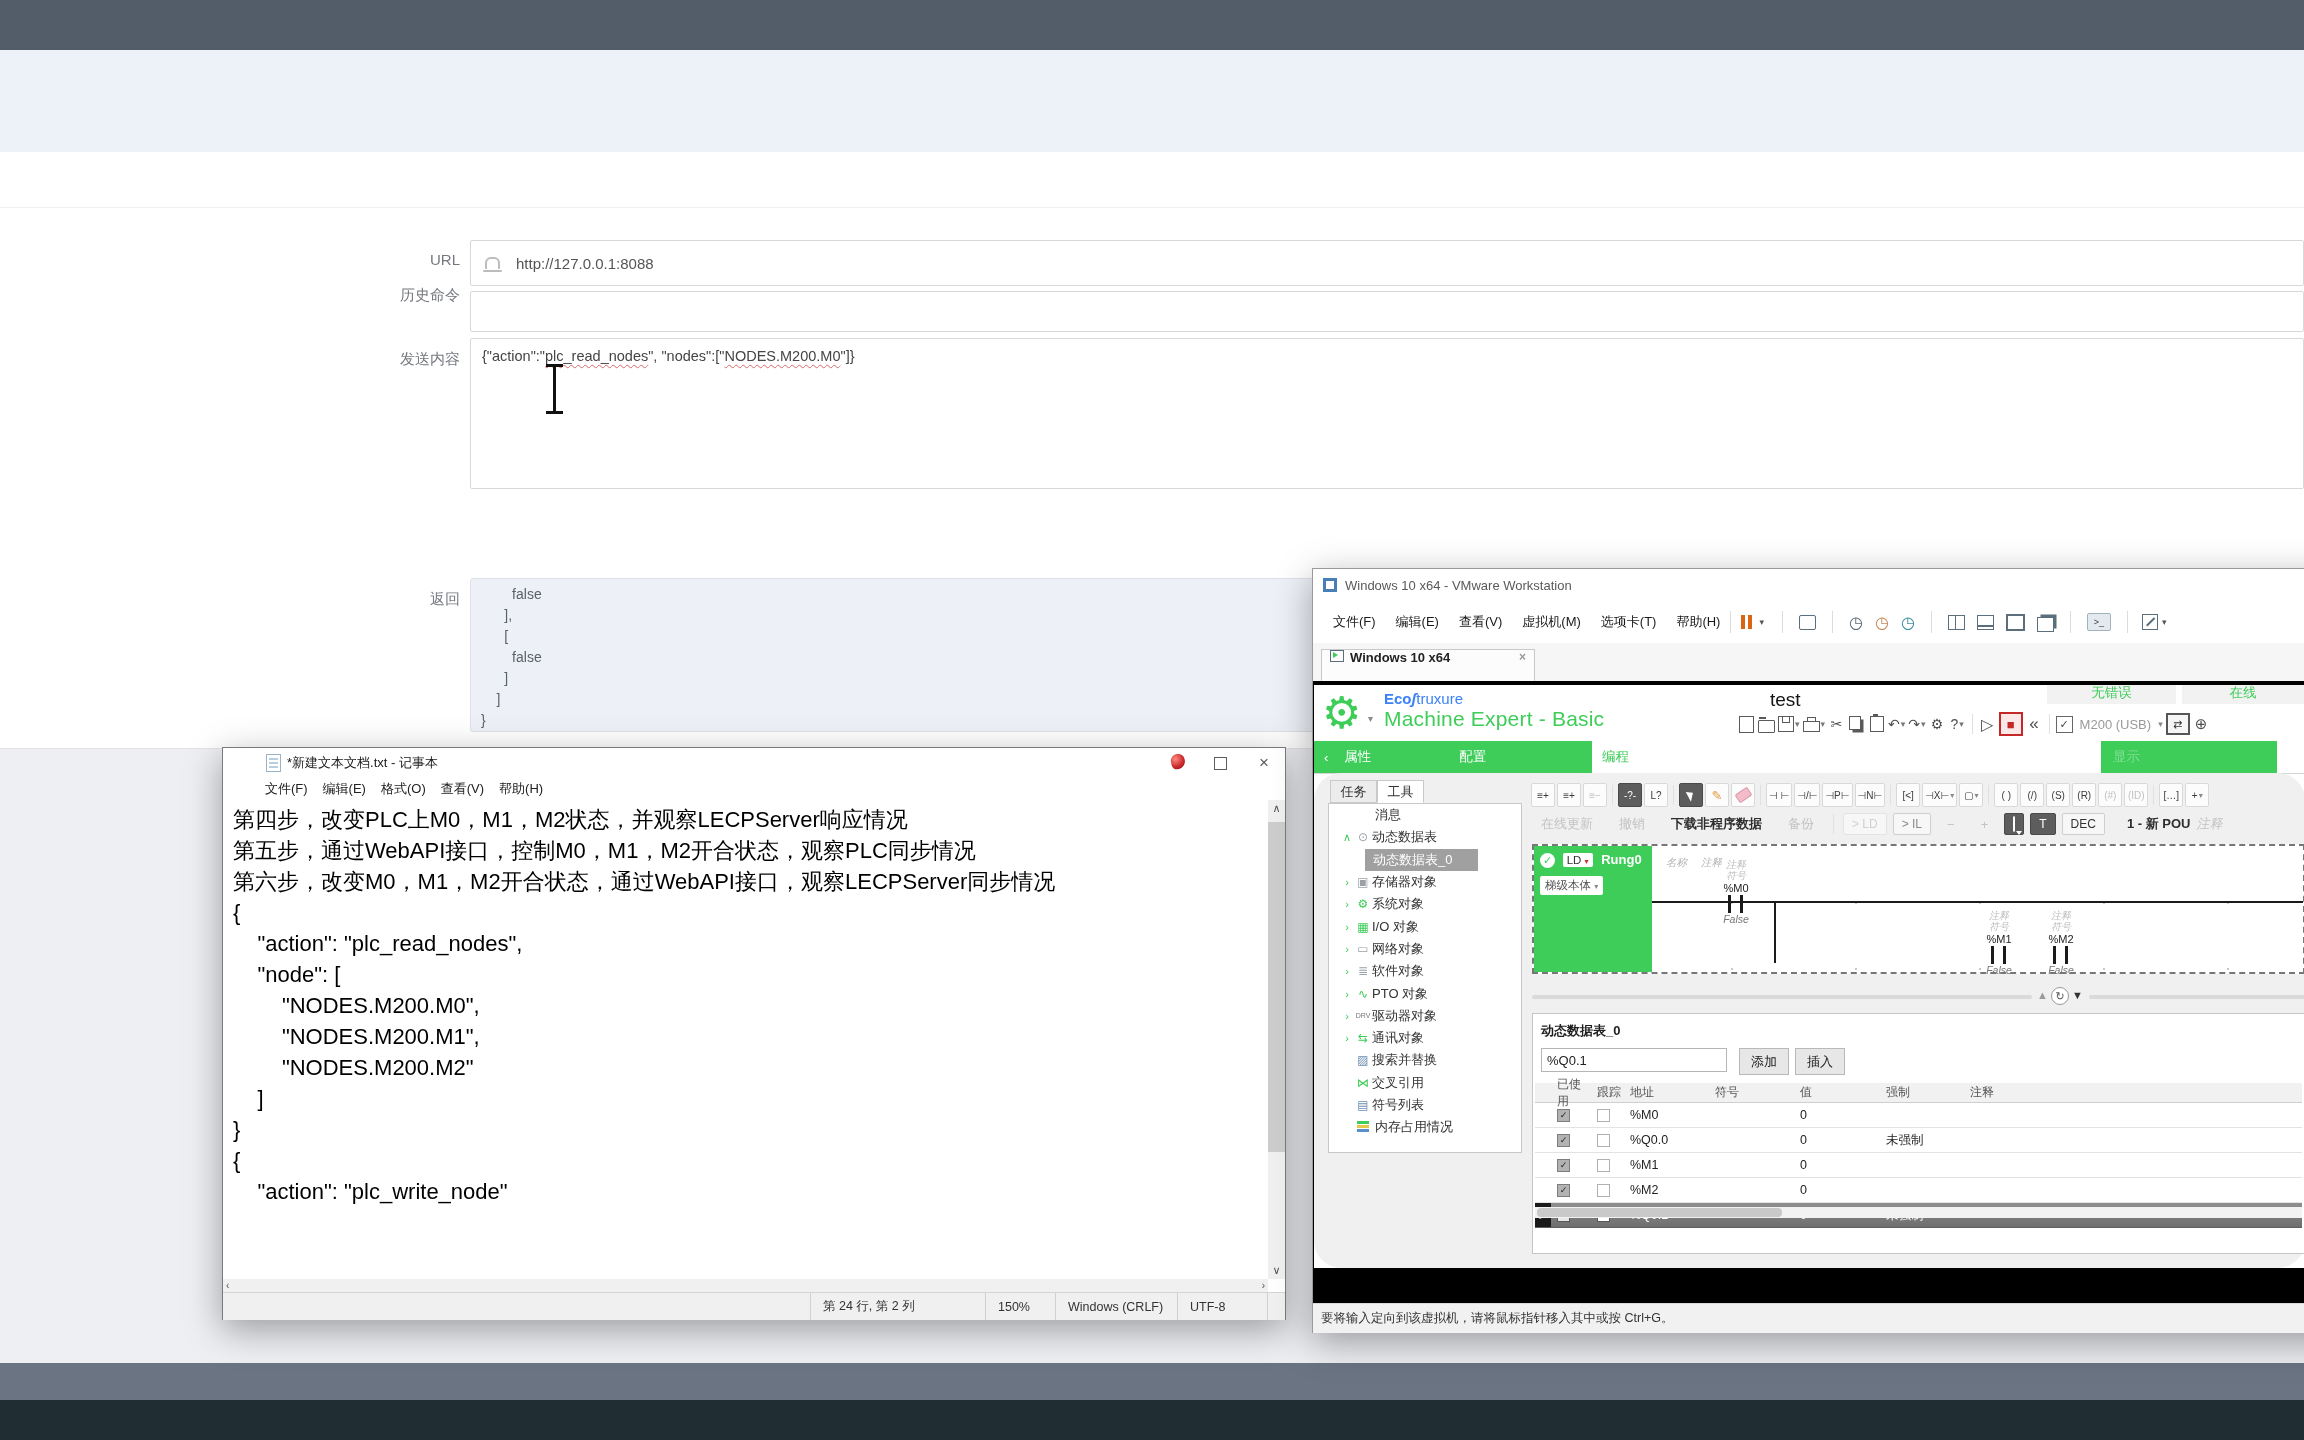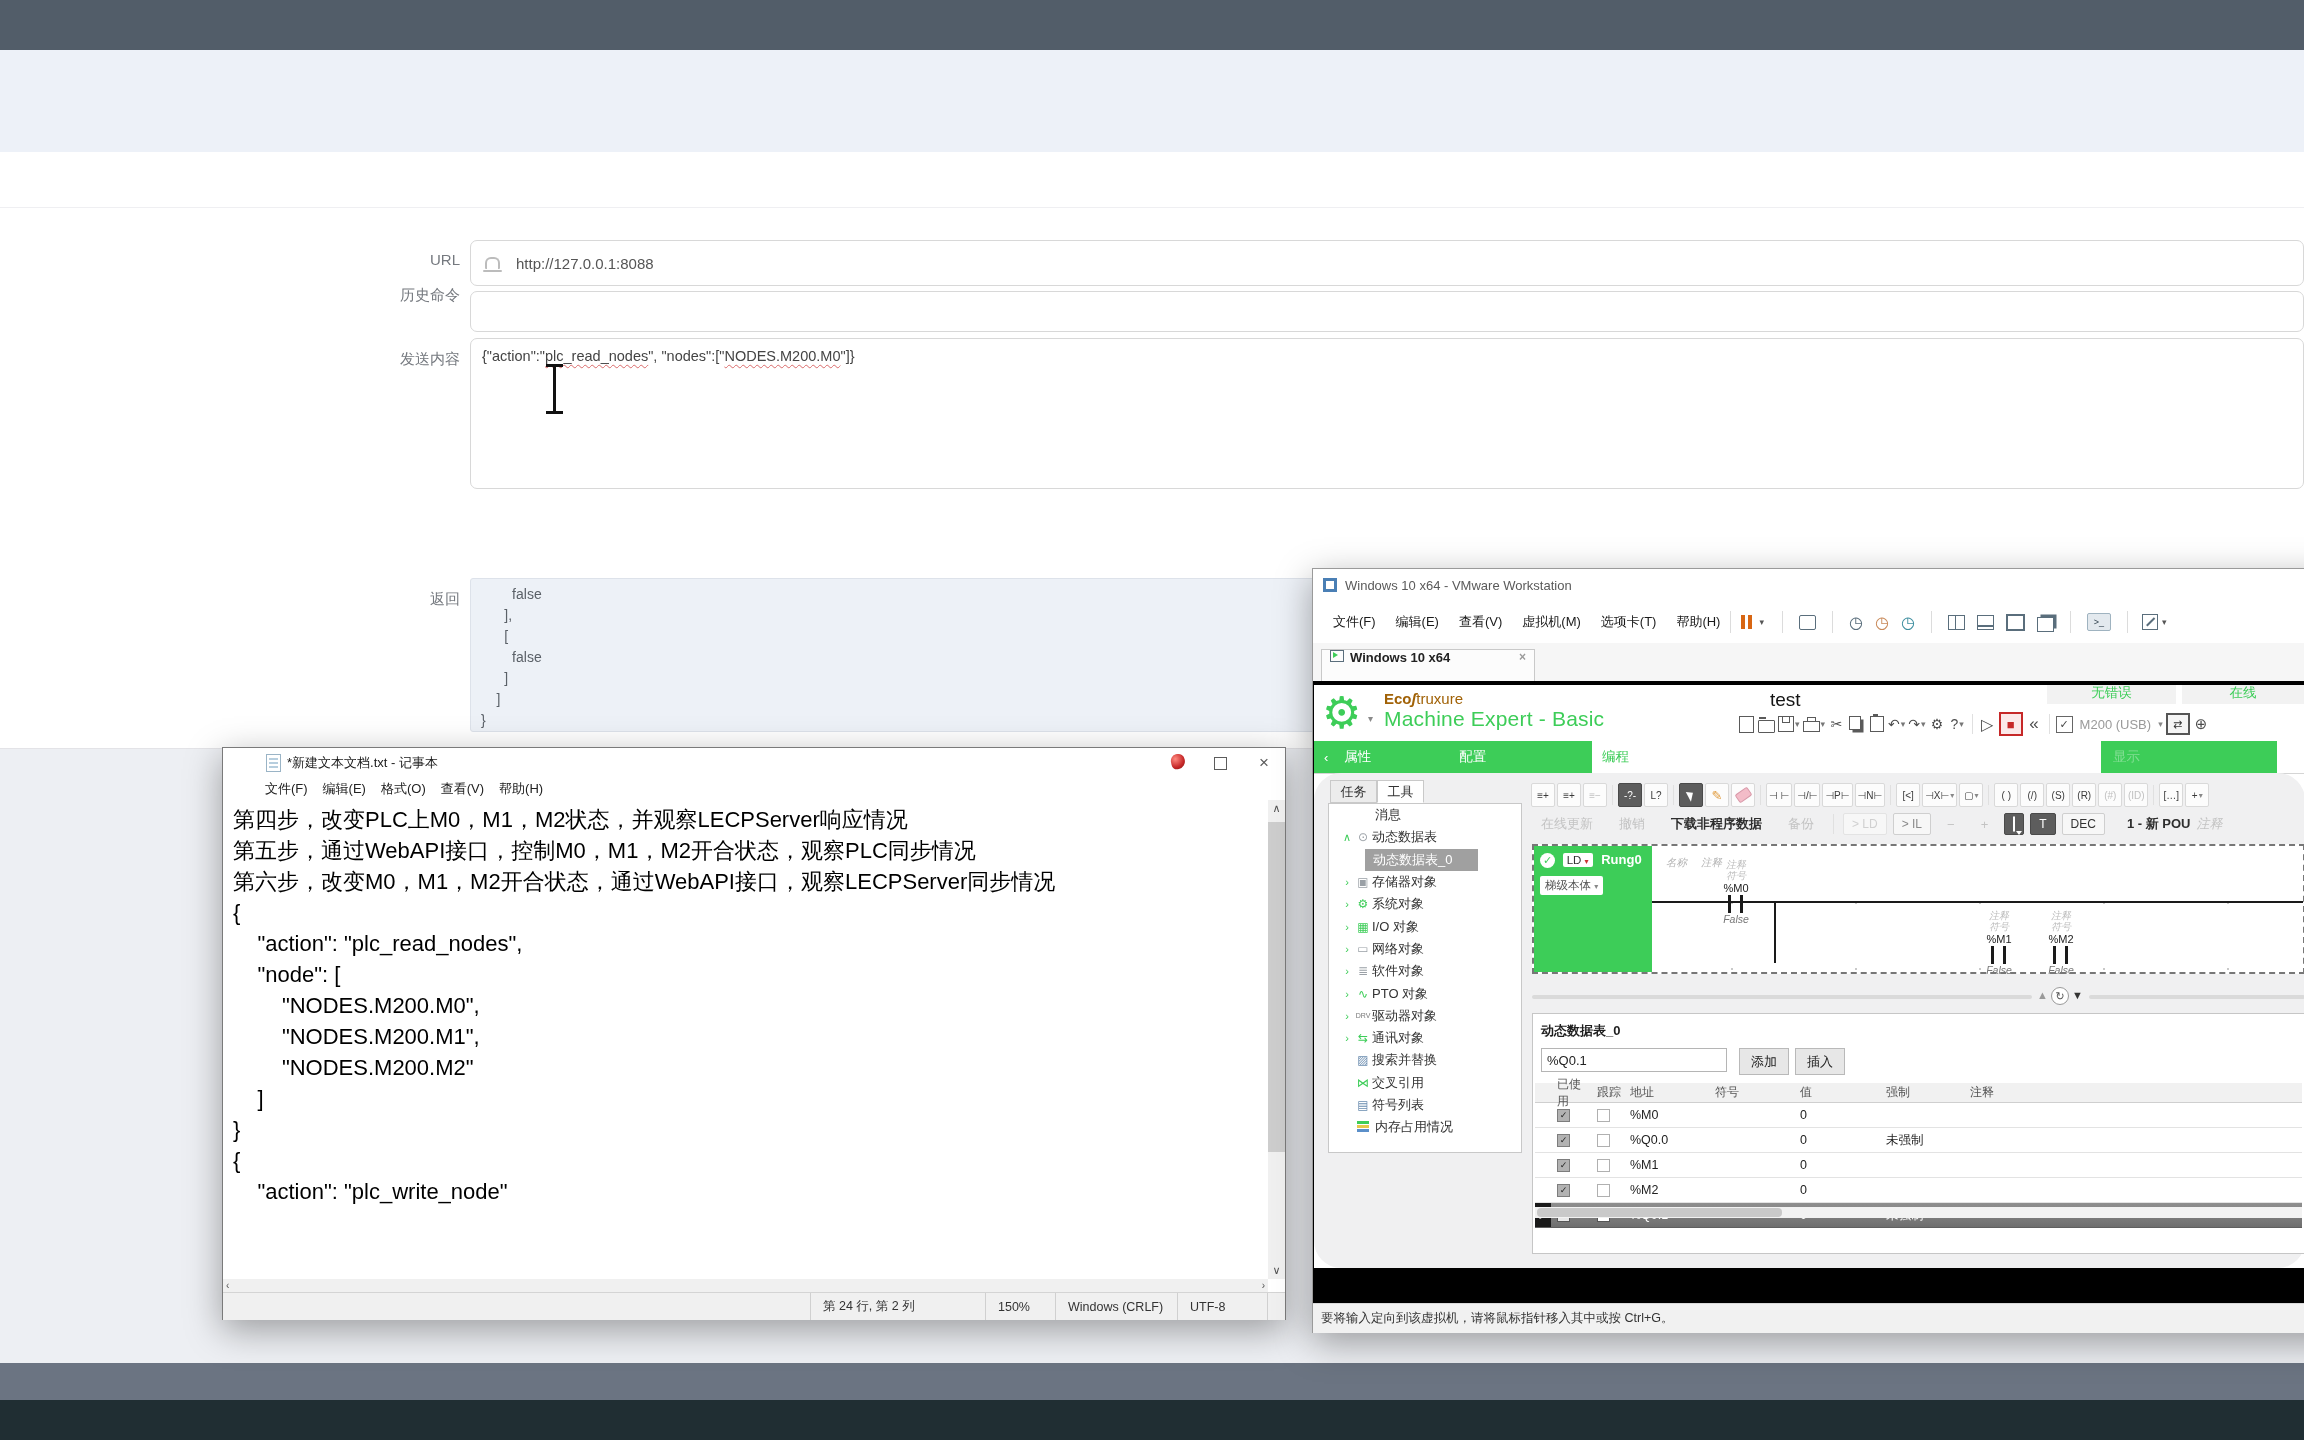--- a/index.html
+++ b/index.html
@@ -11,21 +11,21 @@
   
   .bg-top{left:0;top:0;width:2304px;height:50px;background:#525d69;}
   .bg-band{left:0;top:50px;width:2304px;height:102px;background:#edf1f8;border-bottom:1px solid #e2e6ee;}
   .bg-white{left:0;top:152px;width:2304px;height:596px;background:#fff;}
   .hairline{left:0;top:207px;width:2304px;height:1px;background:#efeff2;}
   .bg-lower{left:0;top:748px;width:2304px;height:615px;background:#edeff3;border-top:1px solid #e3e3e7;}
   .bg-graybar{left:0;top:1363px;width:2304px;height:37px;background:#6b7482;}
   .bg-dark{left:0;top:1400px;width:2304px;height:40px;background:#202e33;}
   
   .f-label{color:#75797f;font-size:15px;text-align:right;width:200px;}
-  .f-input{background:#fff;border:1px solid #d8d8d8;border-radius:7px;box-sizing:border-box;}
+  .f-input{background:#fff;border:1px solid #d8d8d8;border-radius:2px;box-sizing:border-box;}
   .bell{width:11px;height:10px;border:2px solid #bcbcbc;border-bottom:none;border-radius:6px 6px 1px 1px;position:relative;}
   .bell::after{content:"";position:absolute;left:-4px;right:-4px;bottom:-3px;height:2px;background:#bcbcbc;border-radius:1px;}
   input.bare{border:none;outline:none;font-size:15px;color:#555;background:transparent;width:95%;font-family:inherit;}
   .squig{text-decoration:underline wavy #d96a6a;text-decoration-thickness:1px;text-underline-offset:3px;}
   .retbox{background:#edf1f7;border:1px solid #dde2ea;border-radius:3px;box-sizing:border-box;
           font-size:14px;color:#5b6168;line-height:21px;padding:5px 0 0 10px;}
   .retbox div{white-space:pre;}
   .ibeam{width:20px;height:50px;}
   .ibeam .stem{position:absolute;left:9px;top:2px;width:3px;height:46px;background:#111;}
   .ibeam .bar{position:absolute;left:2px;width:17px;height:3px;background:#111;}
@@ -77,21 +77,21 @@
   .vm-tab-ico{width:12px;height:10px;border:1.5px solid #5a6e7c;margin:0 6px 0 8px;position:relative;}
   .vm-tab-ico::after{content:"";position:absolute;left:2px;top:1px;border-left:5px solid #3dcd58;border-top:3px solid transparent;border-bottom:3px solid transparent;}
   .vm-tab .x{margin-left:auto;margin-right:8px;color:#9a9a9a;font-size:12px;}
   .vm-screen{position:absolute;left:0;top:112px;width:1030px;height:622px;background:#000;overflow:hidden;}
   .vm-status{position:absolute;left:0;top:734px;width:1030px;height:29px;background:#f1f1f1;border-top:1px solid #d9d9d9;
              display:flex;align-items:center;font-size:12.5px;color:#333;}
   
   .me{position:absolute;left:1px;top:4px;width:991px;height:583px;background:#fff;overflow:hidden;font-size:13px;}
   .me-gearlogo{position:absolute;left:8px;top:2px;font-size:44px;color:#3dcd58;line-height:52px;}
   .me-logodrop{position:absolute;left:54px;top:28px;font-size:10px;color:#8a8a8a;}
-  .me-brand{position:absolute;left:70px;top:5px;font-size:15px;color:#a16207;}
+  .me-brand{position:absolute;left:70px;top:5px;font-size:15px;color:#3b82f6;}
   .me-brand b{font-weight:bold;}
   .me-product{position:absolute;left:70px;top:22px;font-size:21px;color:#3dcd58;font-weight:400;letter-spacing:.2px;}
   .me-project{position:absolute;left:456px;top:4px;font-size:19px;color:#141414;}
   .me-statebtn{position:absolute;top:-3px;height:22px;background:#f2f2f2;color:#3dcd58;font-size:13.5px;
                display:flex;align-items:center;justify-content:center;}
   .me-hdricons{position:absolute;left:424px;top:26px;height:26px;display:flex;align-items:center;gap:3px;color:#555;}
   .mi{min-width:17px;height:18px;display:flex;align-items:center;justify-content:center;font-size:14px;color:#4d4d4d;}
   .mi-shape{width:13px;height:15px;border:1.5px solid #5a5a5a;position:relative;}
   .mi-open{width:15px;height:11px;border:1.5px solid #5a5a5a;border-radius:1px;margin-top:4px;position:relative;}
   .mi-open::before{content:"";position:absolute;left:0;top:-4px;width:7px;height:2px;background:#5a5a5a;}

